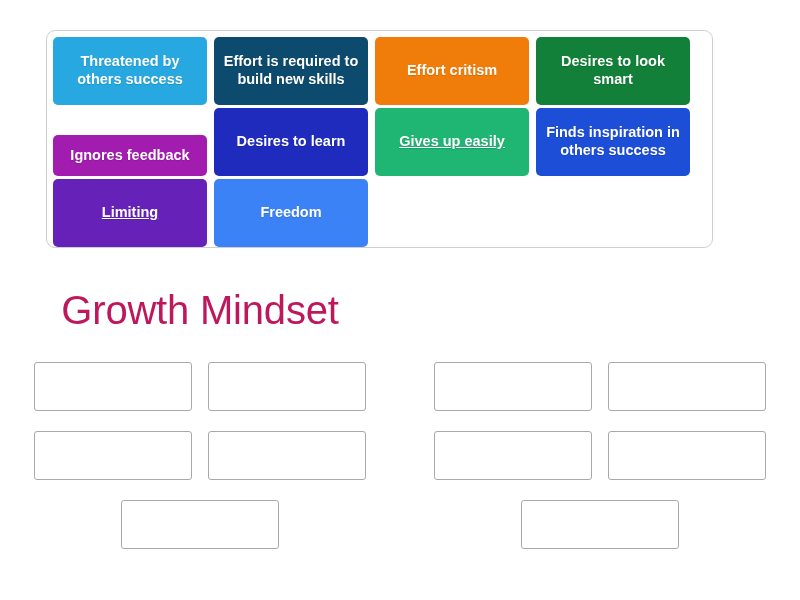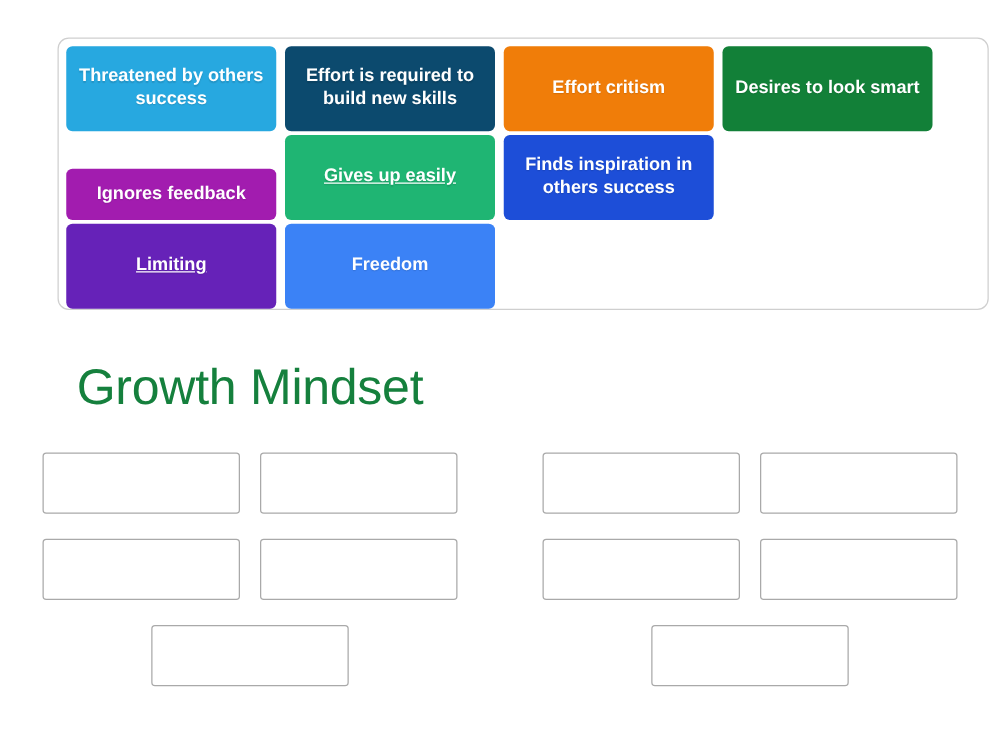--- a/index.html
+++ b/index.html
@@ -13,21 +13,21 @@
     font-family: "Liberation Sans", sans-serif;
     overflow: hidden;
     position: relative;
   }
 
   
   #tile-tray {
     position: absolute;
     left: 46px;
     top: 30px;
-    width: 745px;
+    width: 667px;
     height: 218px;
     box-sizing: border-box;
     border: 1px solid #cfcfcf;
     border-radius: 9px;
     background: #ffffff;
     padding: 6px 6px;
   }
   .tile-row {
     display: flex;
     height: 68px;
@@ -65,21 +65,21 @@
     top: 288px;
     left: 0;
     width: 800px;
     display: flex;
   }
   .heading-col {
     width: 400px;
     text-align: center;
     font-size: 40px;
     font-weight: normal;
-    color: #15803d;
+    color: #be185d;
     letter-spacing: -0.2px;
   }
 
   
   .dropzones {
     position: absolute;
     top: 362px;
     left: 0;
     width: 800px;
     display: flex;
@@ -111,20 +111,21 @@
 
   <div class="tile-row">
     <div class="tile" style="background-color: rgb(39, 168, 224);">Threatened by others success</div>
     <div class="tile" style="background-color: #0c4a6e;">Effort is required to build new skills</div>
     <div class="tile" style="background-color: rgb(240, 125, 9);">Effort critism</div>
     <div class="tile" style="background-color: rgb(18, 128, 56);">Desires to look smart</div>
   </div>
 
   <div class="tile-row">
     <div class="tile" style="background-color: #a21caf; margin-top: 27px;">Ignores feedback</div>
+    <div class="tile" style="background-color: rgb(31, 43, 189);">Desires to learn</div>
     <div class="tile" style="background-color: rgb(31, 181, 115); text-decoration: underline;">Gives up easily</div>
     <div class="tile" style="background-color: #1d4ed8;">Finds inspiration in others success</div>
   </div>
 
   <div class="tile-row">
     <div class="tile" style="background-color: rgb(102, 34, 184); text-decoration: underline;">Limiting</div>
     <div class="tile" style="background-color: #3b82f6;">Freedom</div>
     <div class="tile placeholder"></div>
     <div class="tile placeholder"></div>
   </div>

